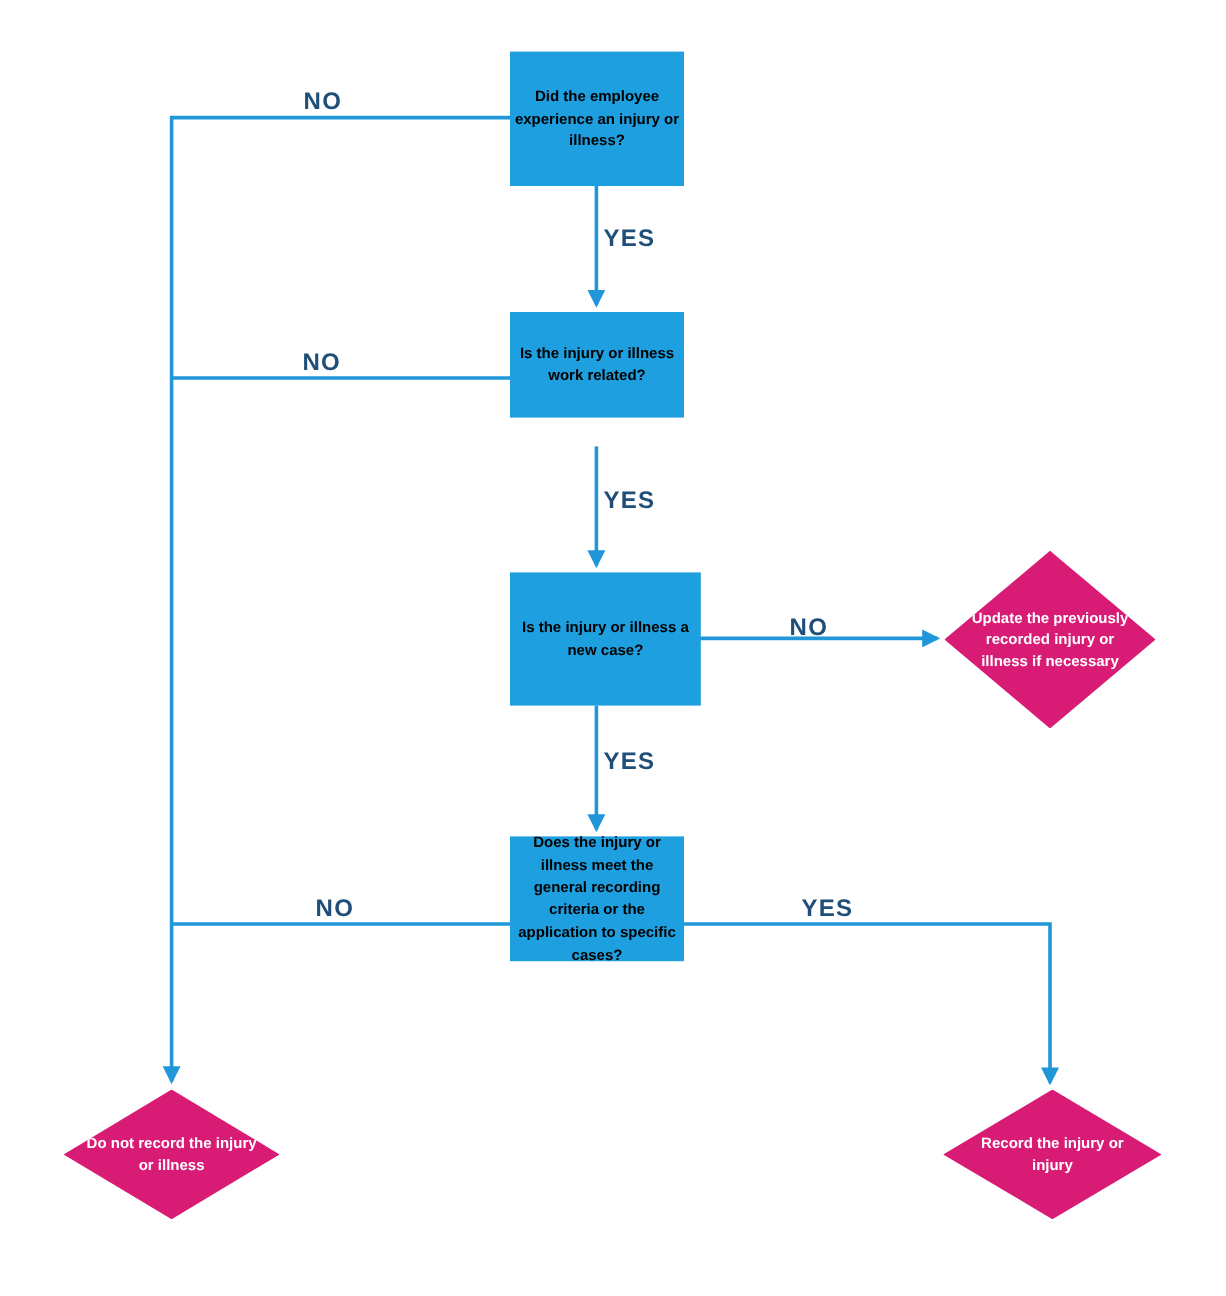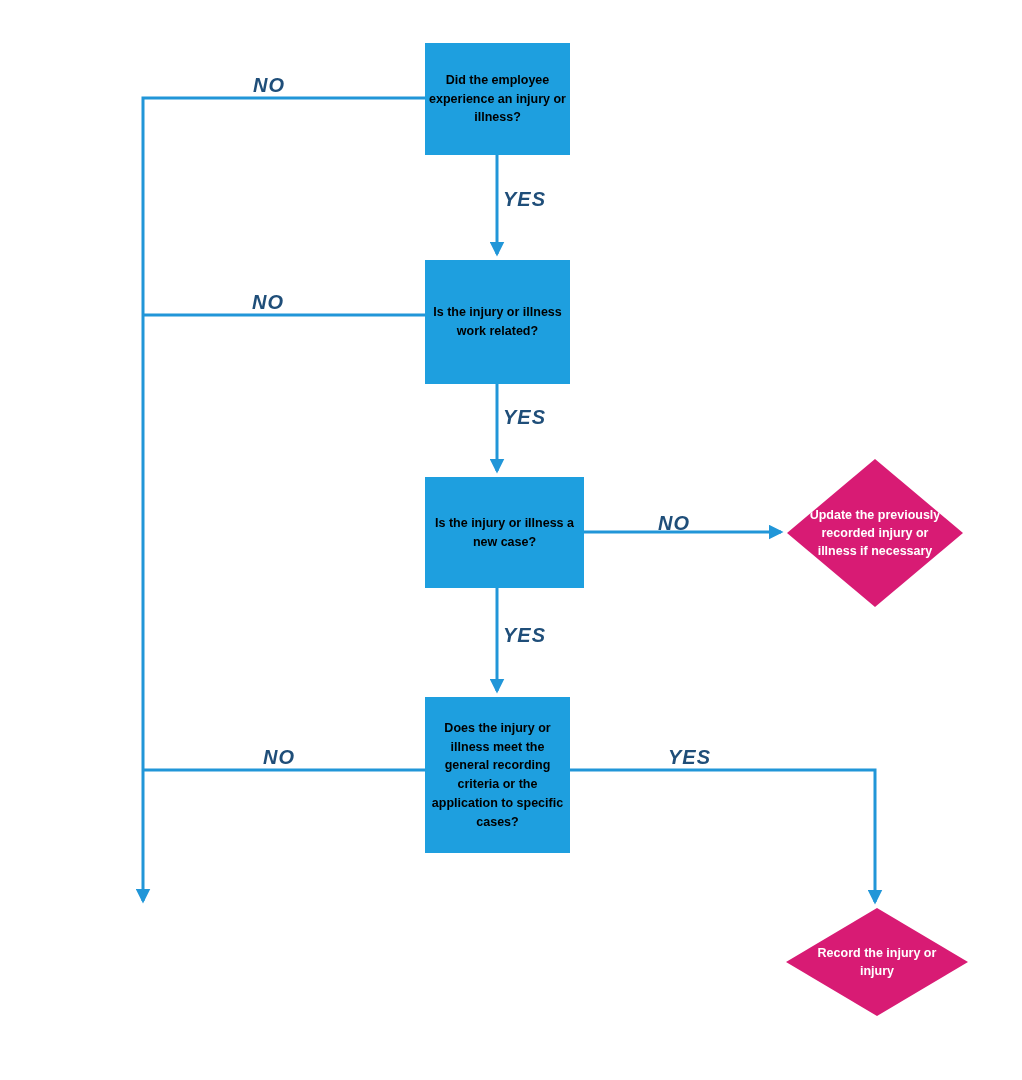--- a/index.html
+++ b/index.html
@@ -60,21 +60,20 @@
     display: block;
     width: 82%;
   }
   .edge-label {
     position: absolute;
     color: var(--edge-label, #1f4e79);
     font-weight: bold;
     font-size: 20px;
     letter-spacing: 1px;
     white-space: nowrap;
-    font-style: italic;
   }
 </style>
 </head>
 <body>
 
 <div class="canvas">
 
   <svg class="connectors" width="1022" height="1080" viewBox="0 0 1022 1080">
     <defs>
       <marker id="arrow" viewBox="0 0 12 12" refX="10" refY="6" markerWidth="5" markerHeight="5" orient="auto">
@@ -88,36 +87,39 @@
     <path class="edge" d="M497 372 V471" marker-end="url(#arrow)"></path>
     <path class="edge" d="M497 588 V691" marker-end="url(#arrow)"></path>
     <path class="edge" d="M570 532 H781" marker-end="url(#arrow)"></path>
     <path class="edge" d="M570 770 H875 V902" marker-end="url(#arrow)"></path>
   </svg>
 
   <div class="process" style="left:425px; top:43px; width:145px; height:112px;">
     <span>Did the employee experience an injury or illness?</span>
   </div>
 
-  <div class="process" style="left:425px; top:260px; width:145px; height:124px;">
+  <div class="process" style="left:425px; top:260px; width:145px; height:88px;">
     <span>Is the injury or illness work related?</span>
   </div>
 
   <div class="process" style="left:425px; top:477px; width:159px; height:111px;">
     <span>Is the injury or illness a new case?</span>
   </div>
 
-  <div class="process" style="left:425px; top:697px; width:145px; height:156px;">
+  <div class="process" style="left:425px; top:697px; width:145px; height:104px;">
     <span>Does the injury or illness meet the general recording criteria or the application to specific cases?</span>
   </div>
 
   <div class="diamond" style="left:787px; top:459px; width:176px; height:148px;">
     <span>Update the previously recorded injury or illness if necessary</span>
   </div>
 
+  <div class="diamond" style="left:53px; top:908px; width:180px; height:108px;">
+    <span>Do not record the injury or illness</span>
+  </div>
 
   <div class="diamond" style="left:786px; top:908px; width:182px; height:108px;">
     <span>Record the injury or injury</span>
   </div>
 
   <span class="edge-label" style="left:253px; top:74px;">NO</span>
   <span class="edge-label" style="left:503px; top:188px;">YES</span>
   <span class="edge-label" style="left:252px; top:291px;">NO</span>
   <span class="edge-label" style="left:503px; top:406px;">YES</span>
   <span class="edge-label" style="left:658px; top:512px;">NO</span>

